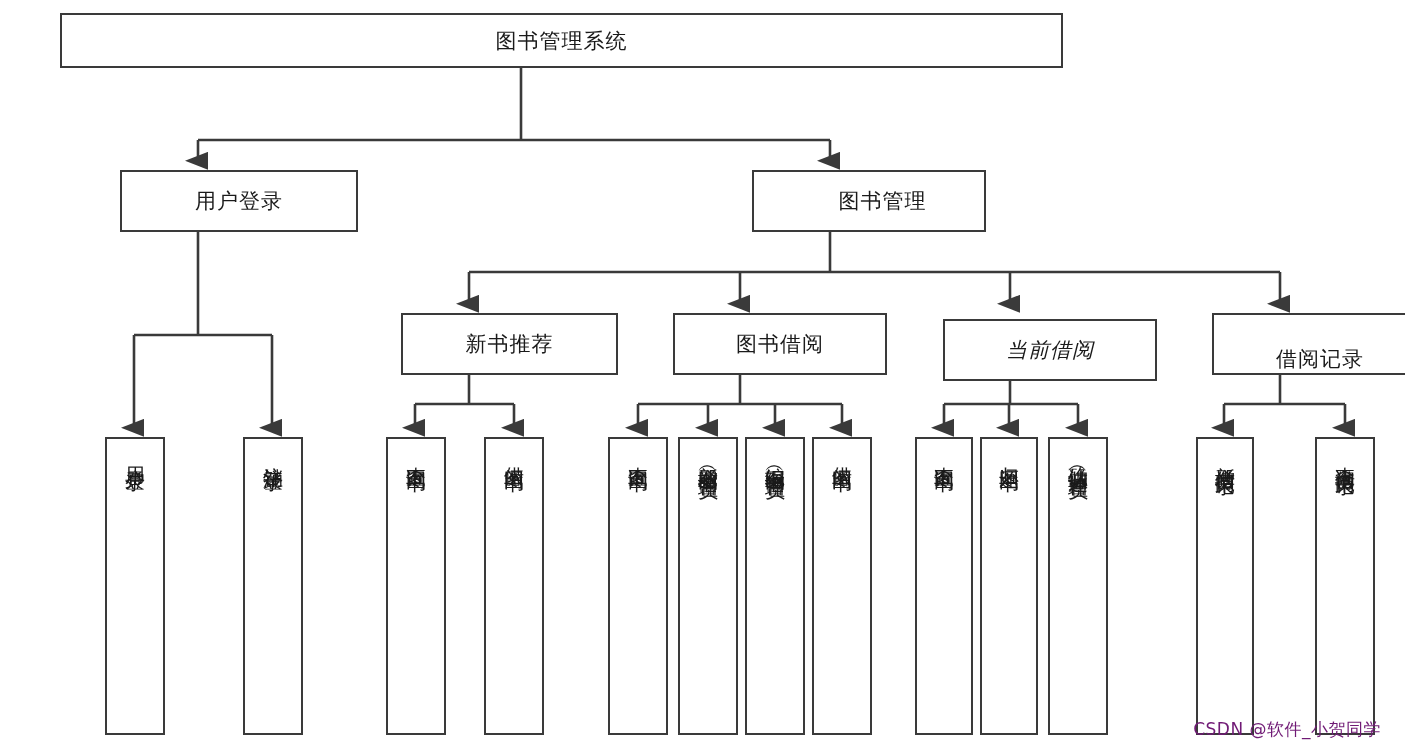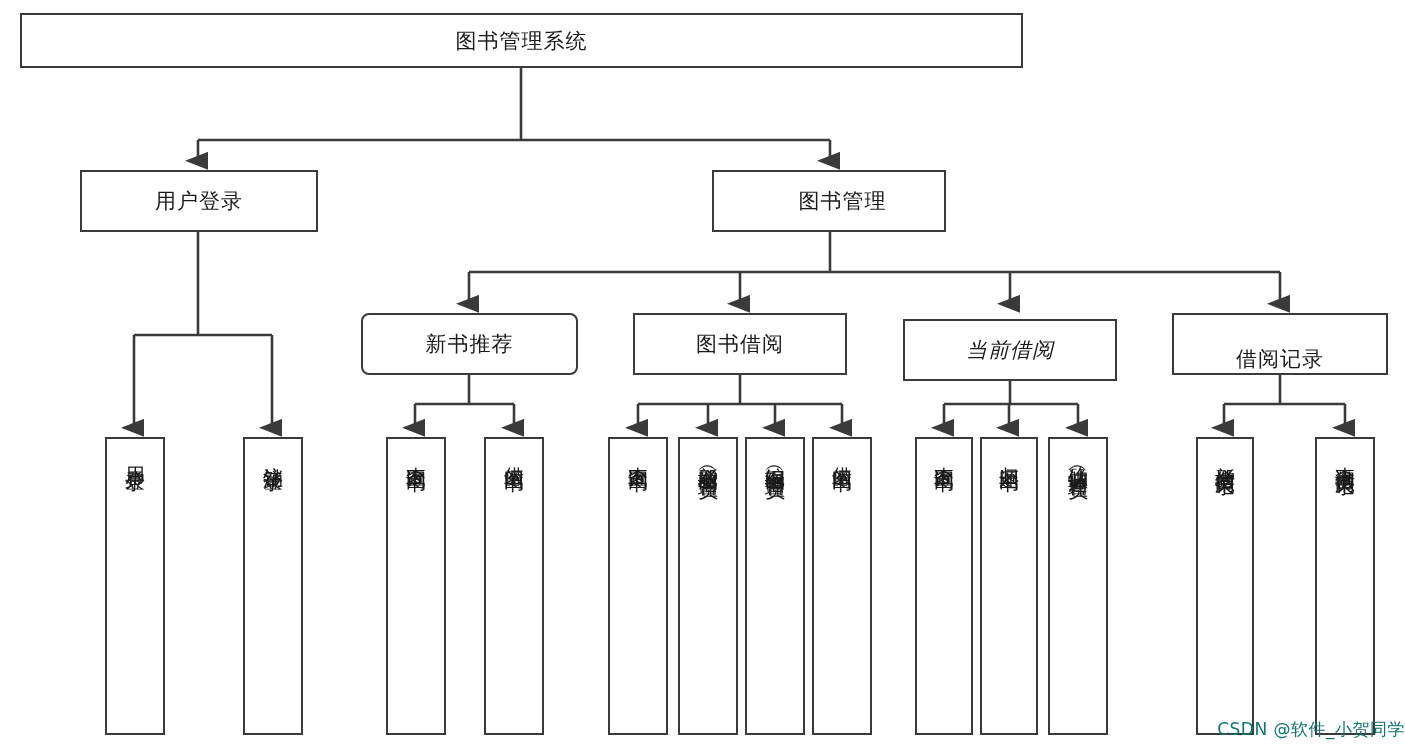--- a/index.html
+++ b/index.html
@@ -33,42 +33,43 @@
     border: 2px solid #3a3a3a;
     display: flex;
     align-items: center;
     justify-content: center;
     color: #1a1a1a;
     z-index: 2;
   }
   .node.horiz {
     font-size: 21px;
     letter-spacing: 1px;
+    margin-left: 40px;
   }
   .node.vert {
     padding-top: 12px;
     align-items: flex-start;
   }
   .node.vert .vlabel {
     writing-mode: vertical-rl;
     text-orientation: upright;
     font-size: 20px;
     line-height: 1.16;
     letter-spacing: 2px;
     white-space: nowrap;
   }
   .node .hlabel {
     white-space: nowrap;
   }
   #watermark {
     position: absolute;
-    right: 0;
+    right: 24px;
     bottom: 6px;
     font-size: 17px;
-    color: #0f766e;
+    color: #701a75;
     z-index: 5;
     white-space: nowrap;
     letter-spacing: 0.5px;
   }
 </style>
 </head>
 <body>
 
 <div id="canvas">
 
@@ -127,21 +128,21 @@
   </div>
 
   <div class="node horiz" style="left:80px; top:170px; width:238px; height:62px;">
     <span class="hlabel">用户登录</span>
   </div>
 
   <div class="node horiz" style="left:712px; top:170px; width:234px; height:62px;padding-left:27px;">
     <span class="hlabel">图书管理</span>
   </div>
 
-  <div class="node horiz" style="left:361px; top:313px; width:217px; height:62px;border-radius:8px;">
+  <div class="node horiz" style="left:361px; top:313px; width:217px; height:62px;">
     <span class="hlabel">新书推荐</span>
   </div>
 
   <div class="node horiz" style="left:633px; top:313px; width:214px; height:62px;">
     <span class="hlabel">图书借阅</span>
   </div>
 
   <div class="node horiz" style="left:903px; top:319px; width:214px; height:62px;font-style:italic;">
     <span class="hlabel">当前借阅</span>
   </div>

